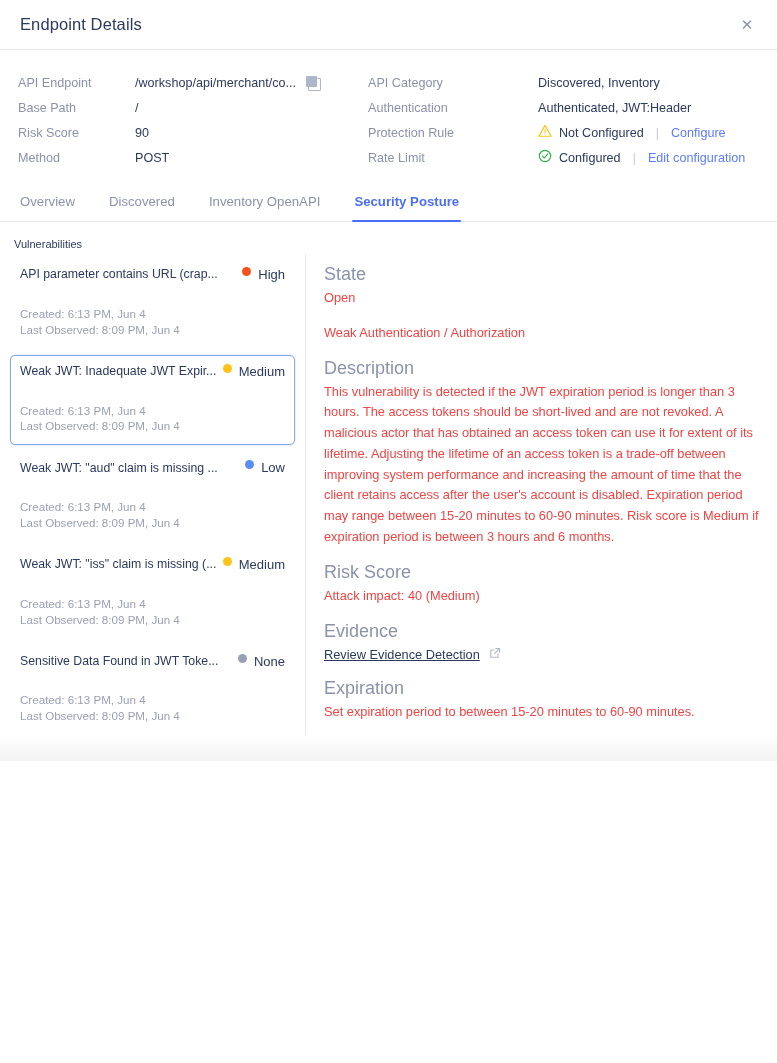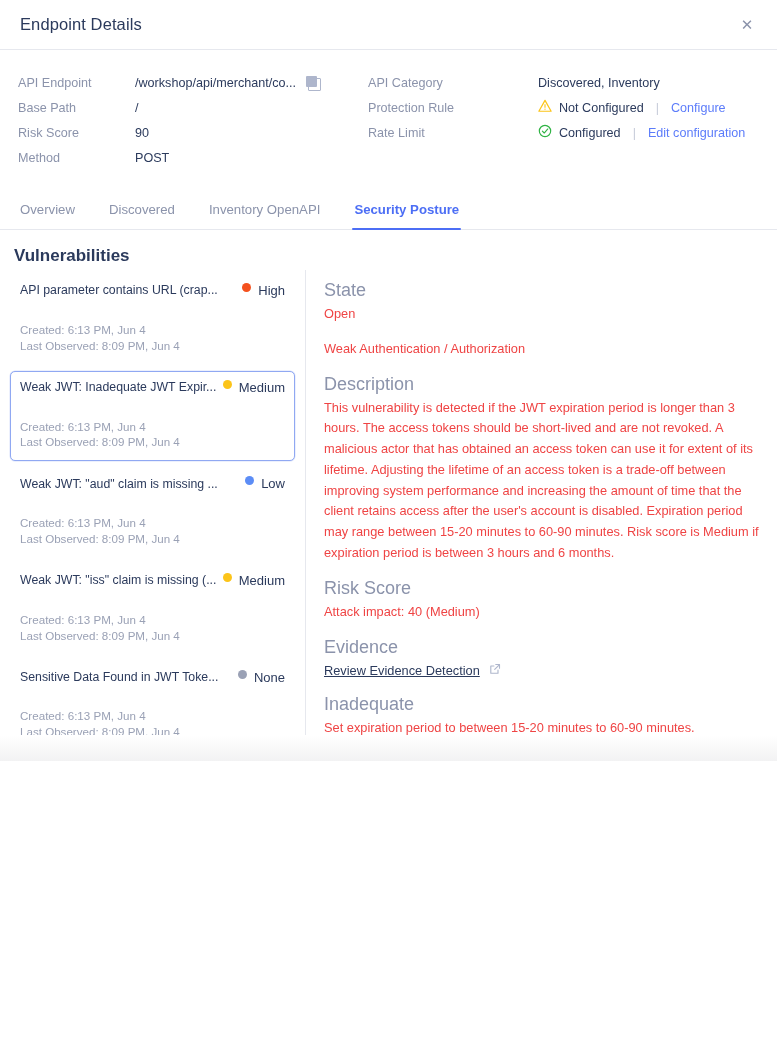--- a/index.html
+++ b/index.html
@@ -121,21 +121,20 @@
     text-decoration: none;
     cursor: pointer;
   }
 
   
   .tabs {
     display: flex;
     gap: 30px;
     padding: 0 18px;
     border-bottom: 1px solid #e6e8ee;
-    margin-top: 8px;
   }
   .tab {
     position: relative;
     font-size: 13.2px;
     color: #8b93ab;
     padding: 8px 2px 12px 2px;
     cursor: pointer;
     white-space: nowrap;
     background: none;
     border: none;
@@ -149,22 +148,22 @@
     content: "";
     position: absolute;
     left: 0; right: 0; bottom: -1px;
     height: 2.5px;
     background: #4c6ef5;
     border-radius: 2px;
   }
 
   
   .section-title {
-    font-size: 17px;
-    font-weight: bold;
+    font-size: 11px;
+    font-weight: normal;
     color: #2b3a5c;
     padding: 16px 16px 4px 14px;
   }
 
   
   .body-split {
     display: flex;
     align-items: stretch;
   }
   .vuln-list {
@@ -299,20 +298,24 @@
 
     </div>
 
     <div class="meta-col right">
 
       <div class="meta-row">
         <span class="meta-label">API Category</span>
         <span class="meta-value">Discovered, Inventory</span>
       </div>
 
+      <div class="meta-row">
+        <span class="meta-label">Authentication</span>
+        <span class="meta-value">Authenticated, JWT:Header</span>
+      </div>
 
       <div class="meta-row">
         <span class="meta-label">Protection Rule</span>
         <span class="meta-value">
           <span class="status-ico">
             <svg width="14" height="14" viewBox="0 0 16 16">
               <path d="M8 1.6 L15 14 L1 14 Z" fill="none" stroke="#fcc419" stroke-width="1.4" stroke-linejoin="round"></path>
               <rect x="7.35" y="6" width="1.3" height="4" fill="#fcc419"></rect>
               <rect x="7.35" y="11" width="1.3" height="1.3" fill="#fcc419"></rect>
             </svg>
@@ -455,21 +458,21 @@
             <svg width="12" height="12" viewBox="0 0 16 16">
               <path d="M9 2 H14 V7" fill="none" stroke="#aeb6cc" stroke-width="1.5" stroke-linecap="round" stroke-linejoin="round"></path>
               <path d="M13.6 2.4 L7.6 8.4" fill="none" stroke="#aeb6cc" stroke-width="1.5" stroke-linecap="round"></path>
               <path d="M12 9.4 V13.6 H2.4 V4 H6.6" fill="none" stroke="#aeb6cc" stroke-width="1.5" stroke-linecap="round" stroke-linejoin="round"></path>
             </svg>
           </span>
         </a>
       </div>
 
       <div class="field">
-        <div class="field-label">Inadequate</div>
+        <div class="field-label">Expiration</div>
         <div class="field-value">Set expiration period to between 15-20 minutes to 60-90 minutes.</div>
       </div>
 
     </div>
   </div>
 
   <div class="footer-strip"></div>
 </div>
 
 </body></html>

